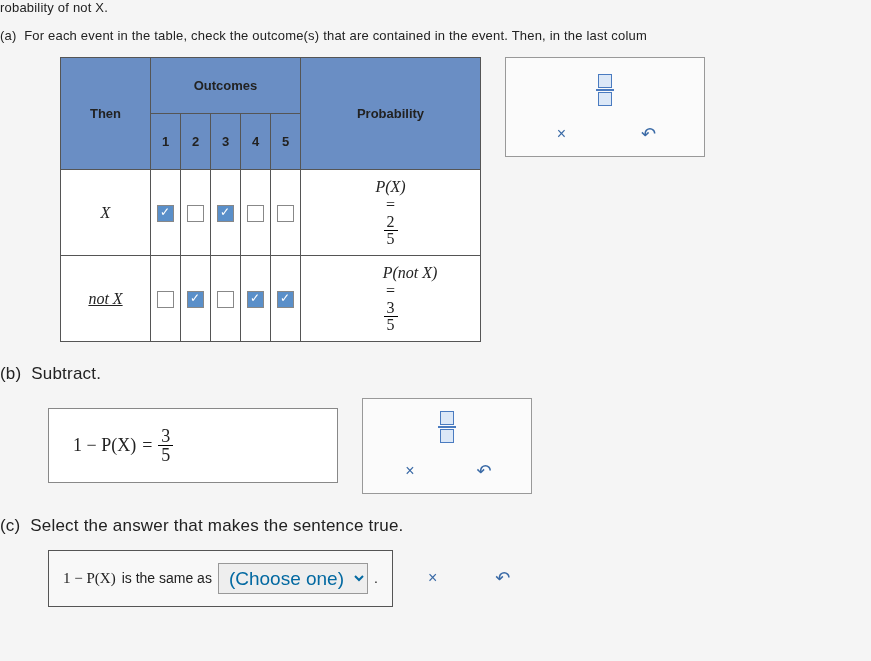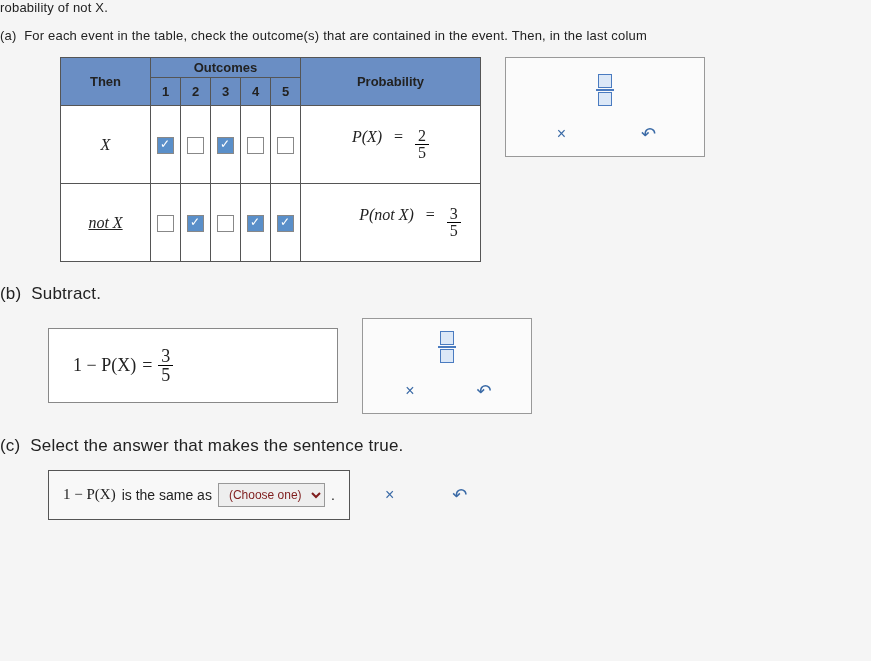--- a/index.html
+++ b/index.html
@@ -39,21 +39,21 @@
     table.event th, table.event td {
       border: 1px solid #555;
       text-align: center;
       vertical-align: middle;
     }
     table.event th {
       background: #6a8ec4;
       color: #222;
       font-weight: bold;
       font-size: 13px;
-      padding: 2px 4px;
+      padding: 20px 4px;
     }
     th.ev { width: 90px; padding: 10px 4px; }
     th.oc { width: 150px; }
     th.prob { width: 180px; }
     th.sub { width: 30px; height: 28px; background:#d8dde5; color:#333; font-weight:bold;}
     td.rowlabel { width:90px; height:78px; font-style: italic; font-family: 'Times New Roman', serif; font-size:16px;}
     td.cb { width:30px; }
     td.probcell { width: 180px; font-family: 'Times New Roman', serif; font-size:16px; padding: 8px 6px;}
     .checkbox {
       width: 17px; height: 17px;
@@ -76,21 +76,21 @@
     }
     .frac {
       display: inline-block;
       vertical-align: middle;
       text-align: center;
       line-height: 1;
       font-family: 'Times New Roman', serif;
     }
     .frac .num { display:block; border-bottom: 1.5px solid #000; padding: 0 3px; }
     .frac .den { display:block; padding: 0 3px; }
-    .probexpr { display:flex; align-items:flex-start; justify-content:center; gap:12px; }
+    .probexpr { display:flex; align-items:center; justify-content:center; gap:0;flex-direction:column; }
     .notx { font-family: 'Times New Roman', serif; text-decoration: underline; }
     
     .palette {
       border: 1px solid #999;
       background: #fbfbfb;
       width: 200px;
       padding: 14px 12px 10px 12px;
       display:flex;
       flex-direction: column;
       align-items:center;
@@ -155,25 +155,25 @@
       align-items:center;
       gap:6px;
       font-size: 14px;
       background:#f8f8f8;
     }
     .sentence-box .expr {
       font-family:'Times New Roman', serif;
       font-size:15px;
     }
     select.choose {
-      font-size: 12px;
+      font-size: 19px;
       padding: 3px 6px;
       border: 1px solid #999;
       background:#eee;
-      color:#7f1d1d;
+      color:#0369a1;
     }
     .simple-palette {
       display:flex;
       gap: 46px;
       align-items:center;
     }
   </style>
 </head>
 <body>
 

